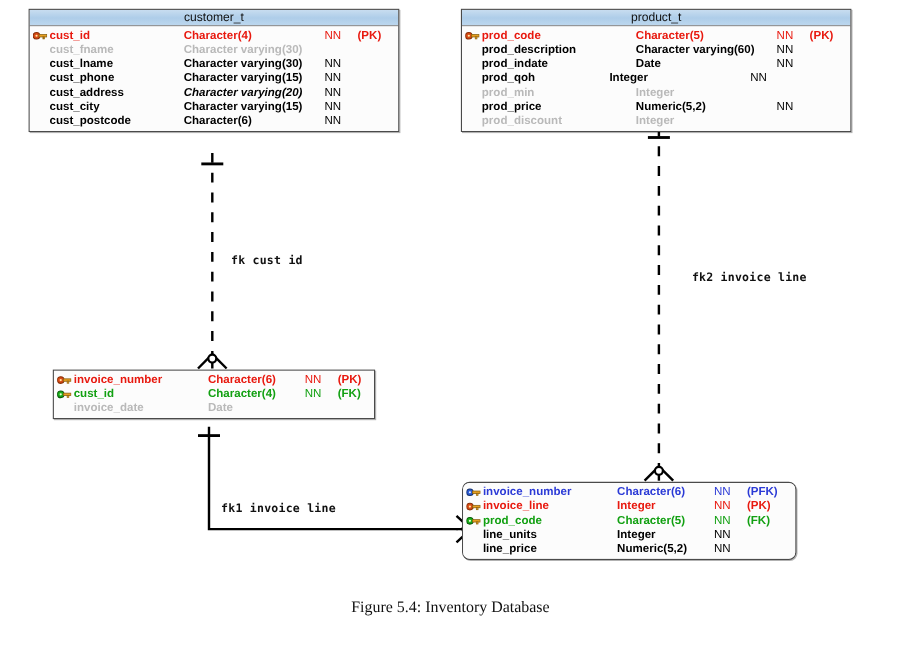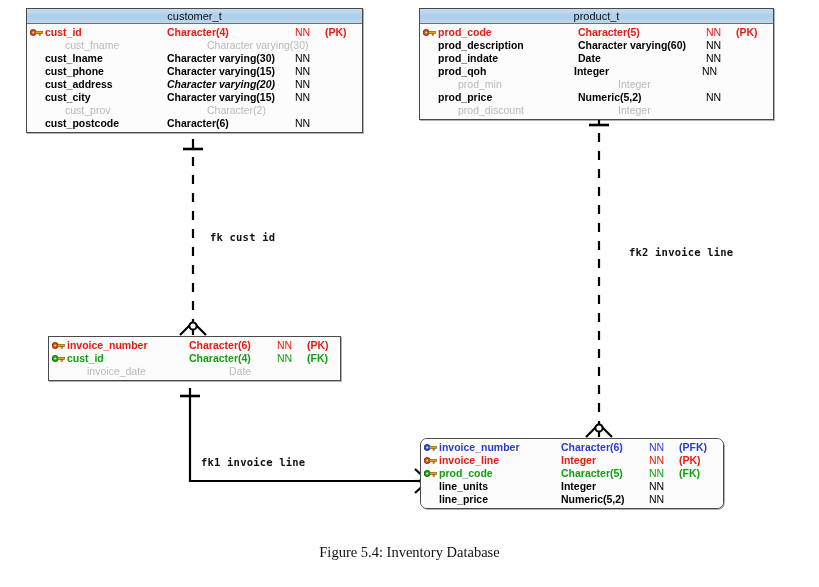--- a/index.html
+++ b/index.html
@@ -87,21 +87,21 @@
   }
   .attr-kind {
     flex: 0 0 auto;
   }
 
   
   .c-red   { color: #e8190f; font-weight: bold; }
   .c-green { color: #12a012; font-weight: bold; }
   .c-blue  { color: #2b3ad6; font-weight: bold; }
   .c-black { color: #000000; font-weight: bold; }
-  .c-gray  { color: #b9b9b9; font-weight: normal; gap: 20px; }
+  .c-gray  { color: #b9b9b9; font-weight: bold; }
 
   
   .rel-label {
     position: absolute;
     font-family: "DejaVu Sans Mono", "Liberation Mono", monospace;
     font-size: 10.5px;
     font-weight: bold;
     color: #111111;
     white-space: nowrap;
     letter-spacing: 0.2px;
@@ -212,27 +212,20 @@
       </div>
 
       <div class="attr-row c-black">
         <span class="key-cell"></span>
         <span class="attr-name" style="width:122px;">cust_city</span>
         <span class="attr-type" style="width:128px;">Character varying(15)</span>
         <span class="attr-nn" style="width:30px;">NN</span>
         <span class="attr-kind" style="width:38px;"></span>
       </div>
 
-      <div class="attr-row c-gray">
-        <span class="key-cell"></span>
-        <span class="attr-name" style="width:122px;">cust_prov</span>
-        <span class="attr-type" style="width:128px;">Character(2)</span>
-        <span class="attr-nn" style="width:30px;"></span>
-        <span class="attr-kind" style="width:38px;"></span>
-      </div>
 
       <div class="attr-row c-black">
         <span class="key-cell"></span>
         <span class="attr-name" style="width:122px;">cust_postcode</span>
         <span class="attr-type" style="width:128px;">Character(6)</span>
         <span class="attr-nn" style="width:30px;">NN</span>
         <span class="attr-kind" style="width:38px;"></span>
       </div>
 
 
@@ -269,21 +262,21 @@
       <div class="attr-row c-black">
         <span class="key-cell"></span>
         <span class="attr-name" style="width:140px;">prod_indate</span>
         <span class="attr-type" style="width:128px;">Date</span>
         <span class="attr-nn" style="width:30px;">NN</span>
         <span class="attr-kind" style="width:38px;"></span>
       </div>
 
       <div class="attr-row c-black">
         <span class="key-cell"></span>
-        <span class="attr-name" style="width:136px;">prod_qoh</span>
+        <span class="attr-name" style="width:116px;">prod_qoh</span>
         <span class="attr-type" style="width:128px;">Integer</span>
         <span class="attr-nn" style="width:30px;">NN</span>
         <span class="attr-kind" style="width:38px;"></span>
       </div>
 
       <div class="attr-row c-gray">
         <span class="key-cell"></span>
         <span class="attr-name" style="width:140px;">prod_min</span>
         <span class="attr-type" style="width:128px;">Integer</span>
         <span class="attr-nn" style="width:30px;"></span>

